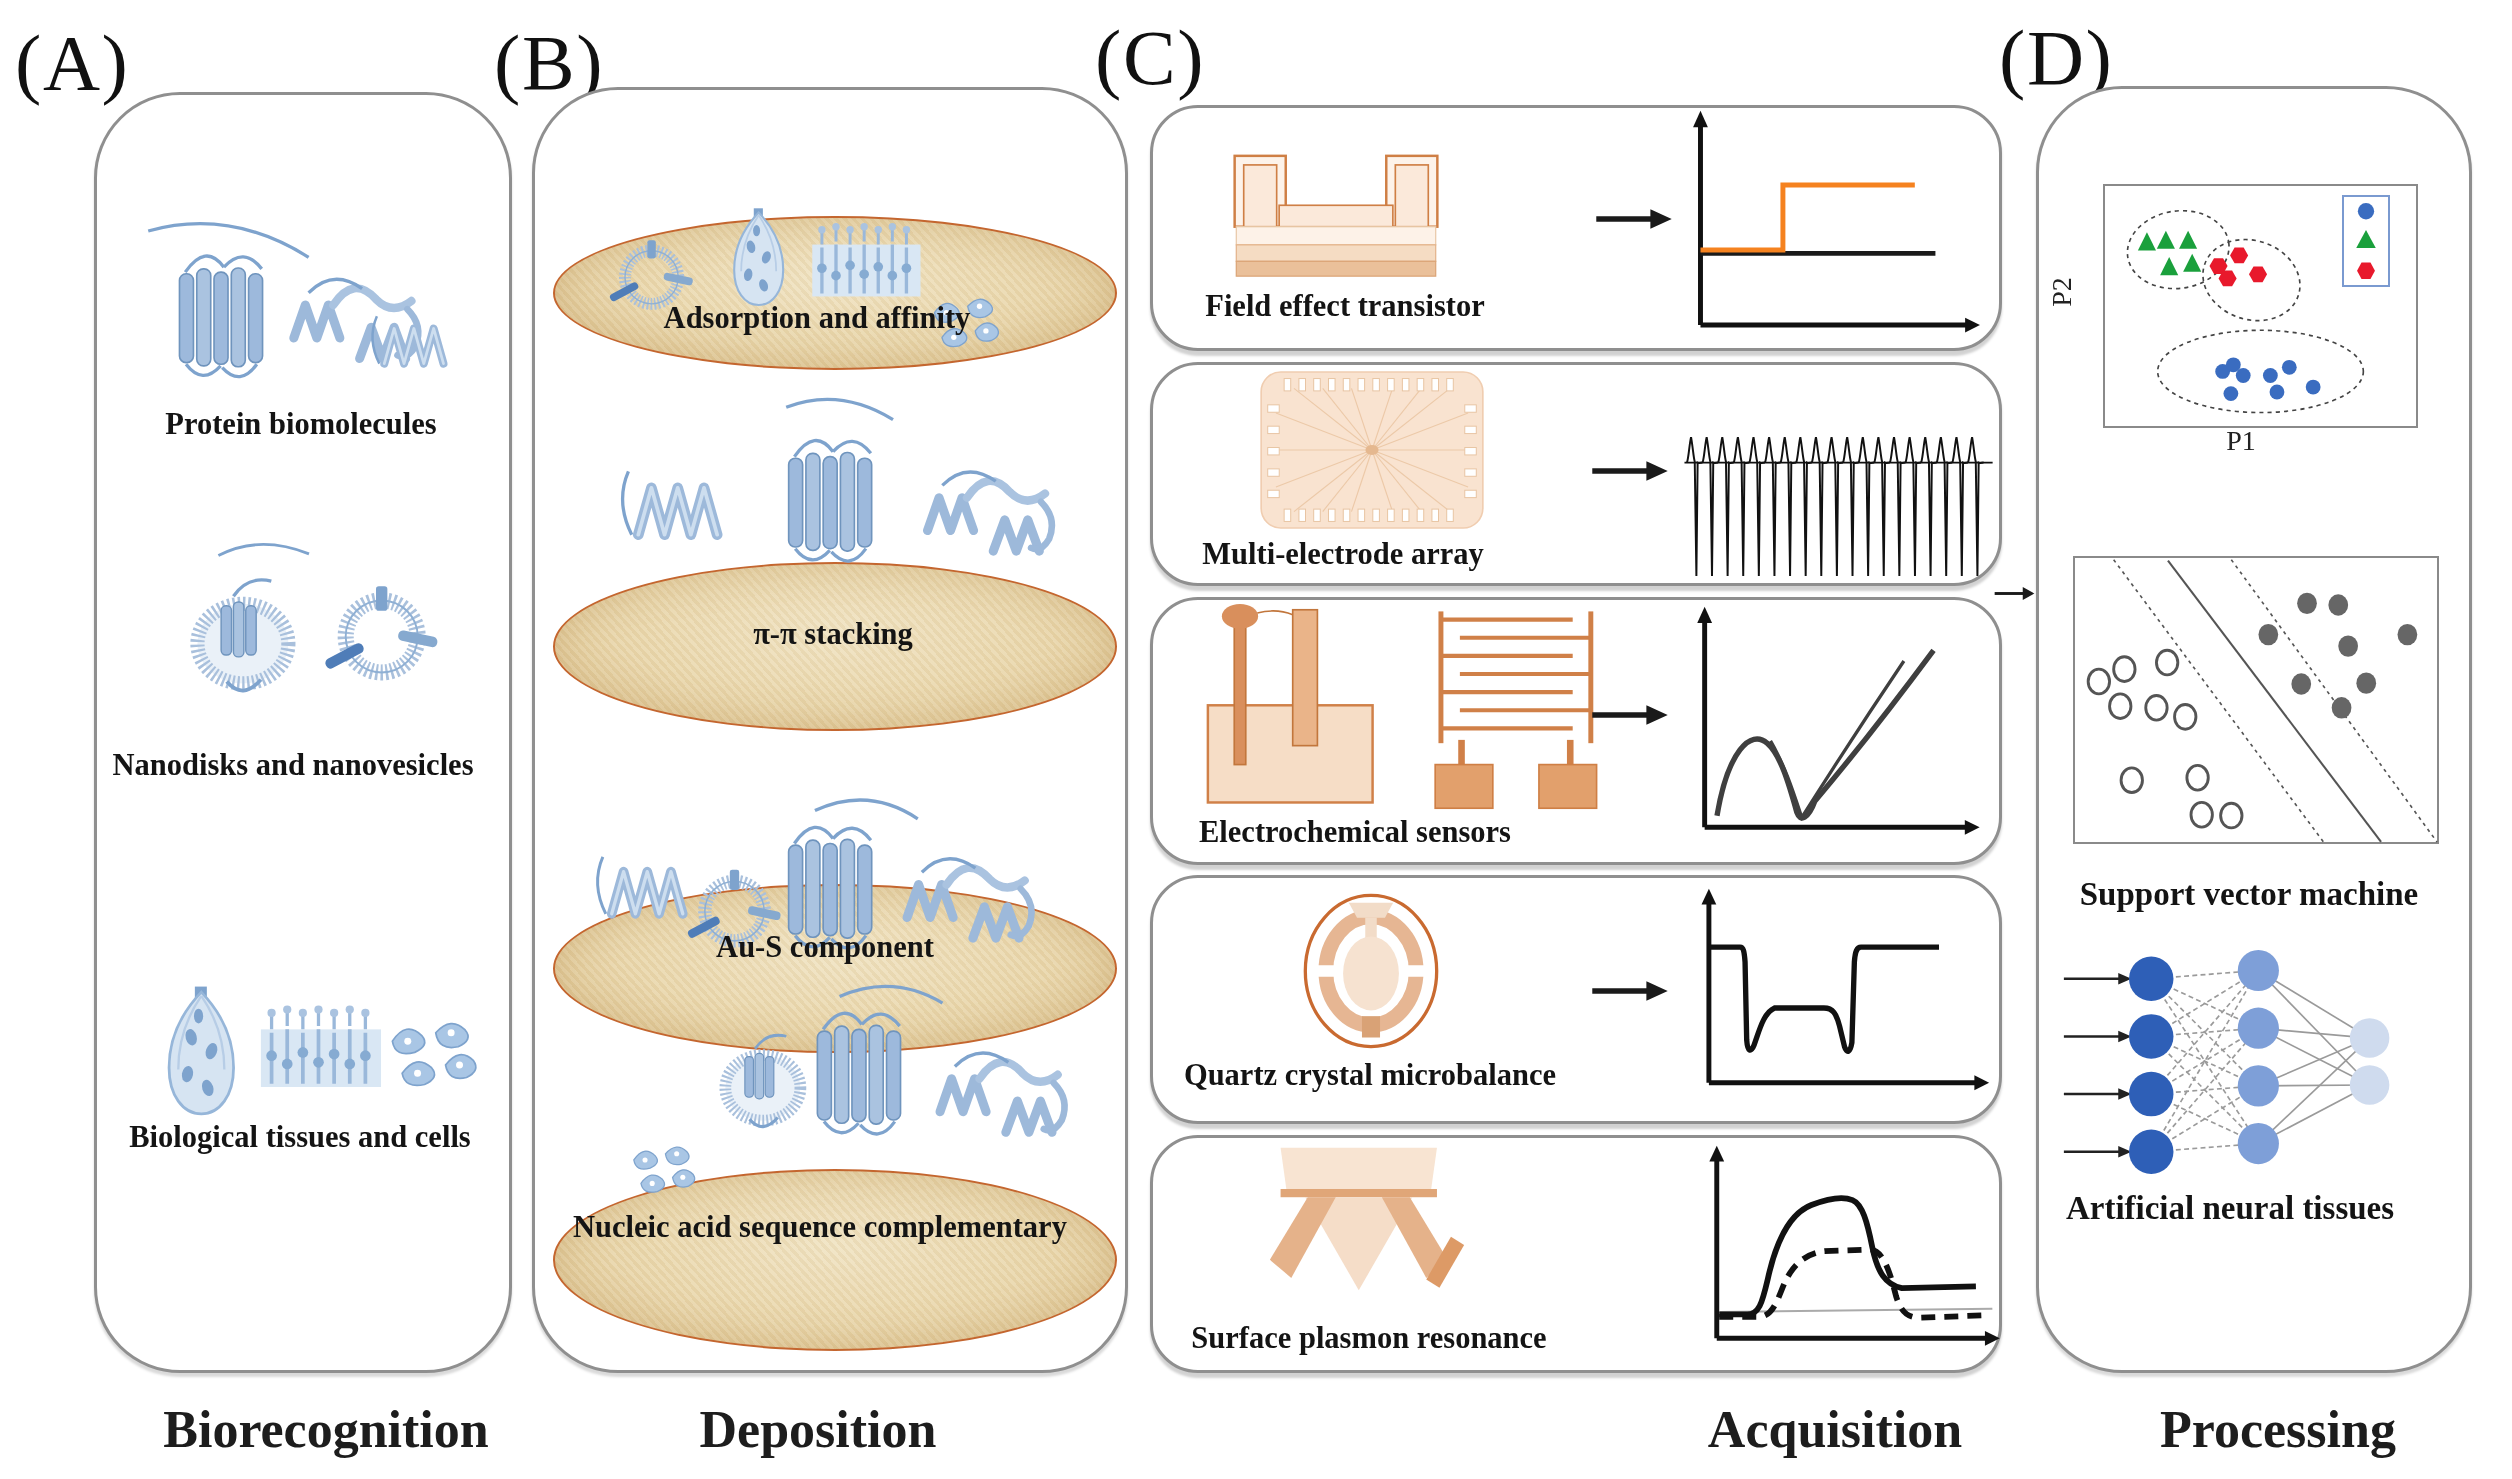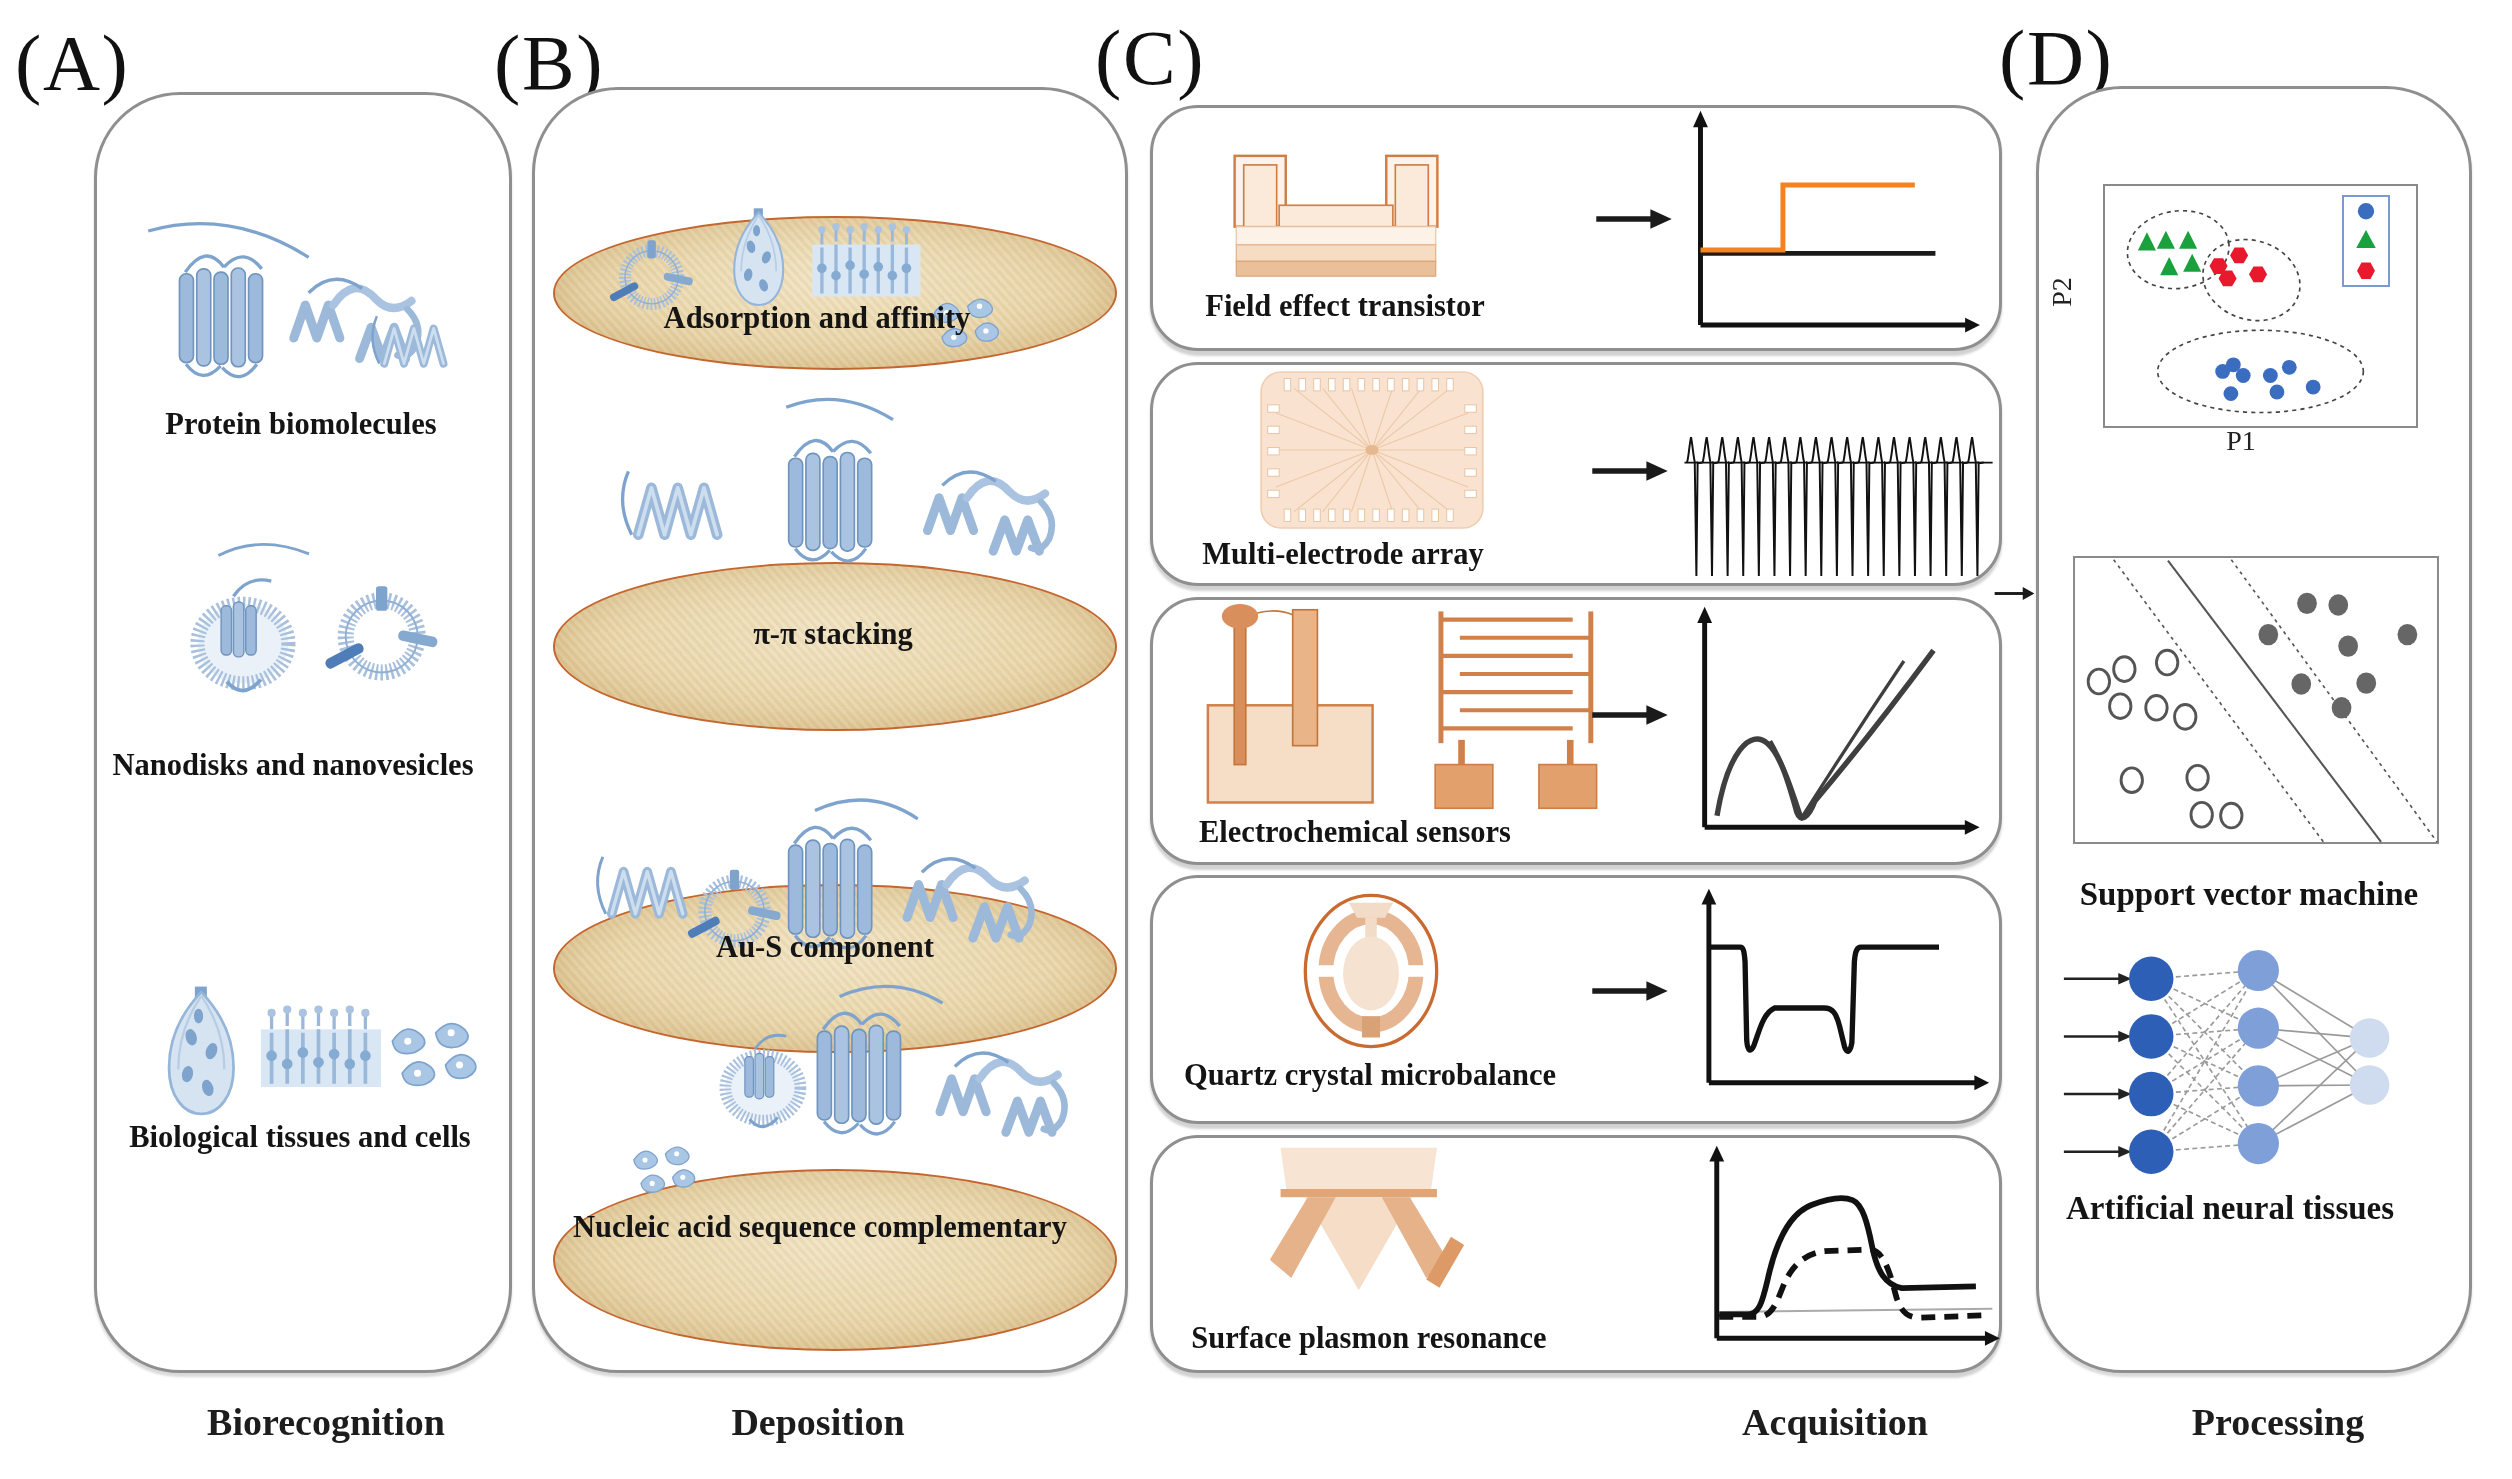--- a/index.html
+++ b/index.html
@@ -6,21 +6,21 @@
   #fig{position:relative;width:2512px;height:1480px;background:#ffffff;overflow:hidden;
        font-family:"Liberation Serif", serif;color:#111;}
   .pletter{position:absolute;font-size:79px;font-weight:500;letter-spacing:1.6px;}
   .rpanel{position:absolute;border:3.3px solid #8f8f8f;border-radius:86px;background:#fff;
           box-shadow:0 3.3px 2.5px rgba(0,0,0,.15);}
   .cbox{position:absolute;left:1150px;width:846px;border:3.3px solid #8f8f8f;border-radius:48px;
         background:#fff;box-shadow:0 4.1px 2.5px rgba(0,0,0,.18);}
   .cap{position:absolute;font-weight:bold;font-size:30.5px;white-space:nowrap;
        transform:translateX(-50%);color:#141414;text-align:right;}
   .cap-lg{font-size:33px;}
-  .footer{position:absolute;font-weight:bold;font-size:38px;white-space:nowrap;
+  .footer{position:absolute;font-weight:bold;font-size:52px;white-space:nowrap;
           transform:translateX(-50%);color:#1d1d1d;top:1400px;}
   .tan-ellipse{position:absolute;border-radius:50%;border:2.5px solid #c4662f;
      background:
        repeating-linear-gradient(48deg, rgba(255,255,255,.10) 0 3.3px, rgba(170,130,70,.07) 3.3px 6.6px),
        radial-gradient(ellipse at 50% 42%, #f0e3c2 0%, #e9d6aa 55%, #e0c globalization;
        );
      background:
        repeating-linear-gradient(48deg, rgba(255,255,255,.10) 0 3.3px, rgba(170,130,70,.07) 3.3px 6.6px),
        radial-gradient(ellipse at 50% 42%, #f0e3c2 0%, #e9d6aa 55%, #ddc28c 100%);
      box-shadow:inset 0 0 38px rgba(180,140,80,.30);}

